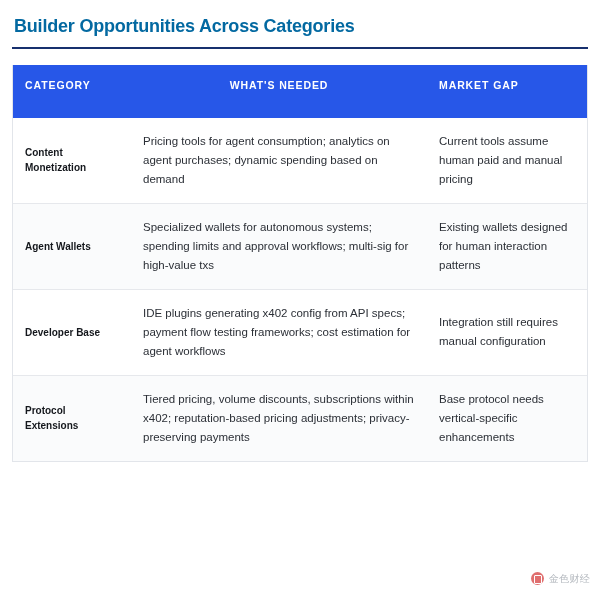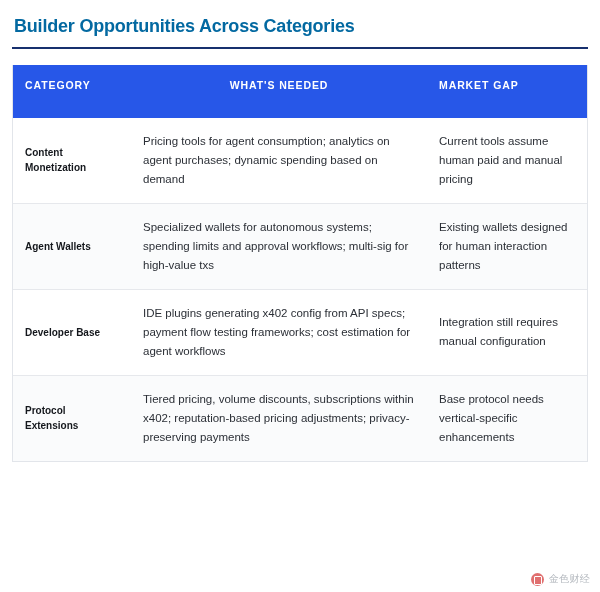--- a/index.html
+++ b/index.html
@@ -71,21 +71,20 @@
     font-weight: bold;
     color: #14171c;
     font-size: 10px;
     line-height: 1.55;
   }
   .watermark {
     position: absolute;
     right: 10px;
     bottom: 6px;
     display: flex;
-    align-items: center;
     gap: 5px;
     opacity: 0.75;
   }
   .wm-badge {
     width: 13px;
     height: 13px;
     border-radius: 50%;
     background: #d64040;
     display: inline-block;
     position: relative;

